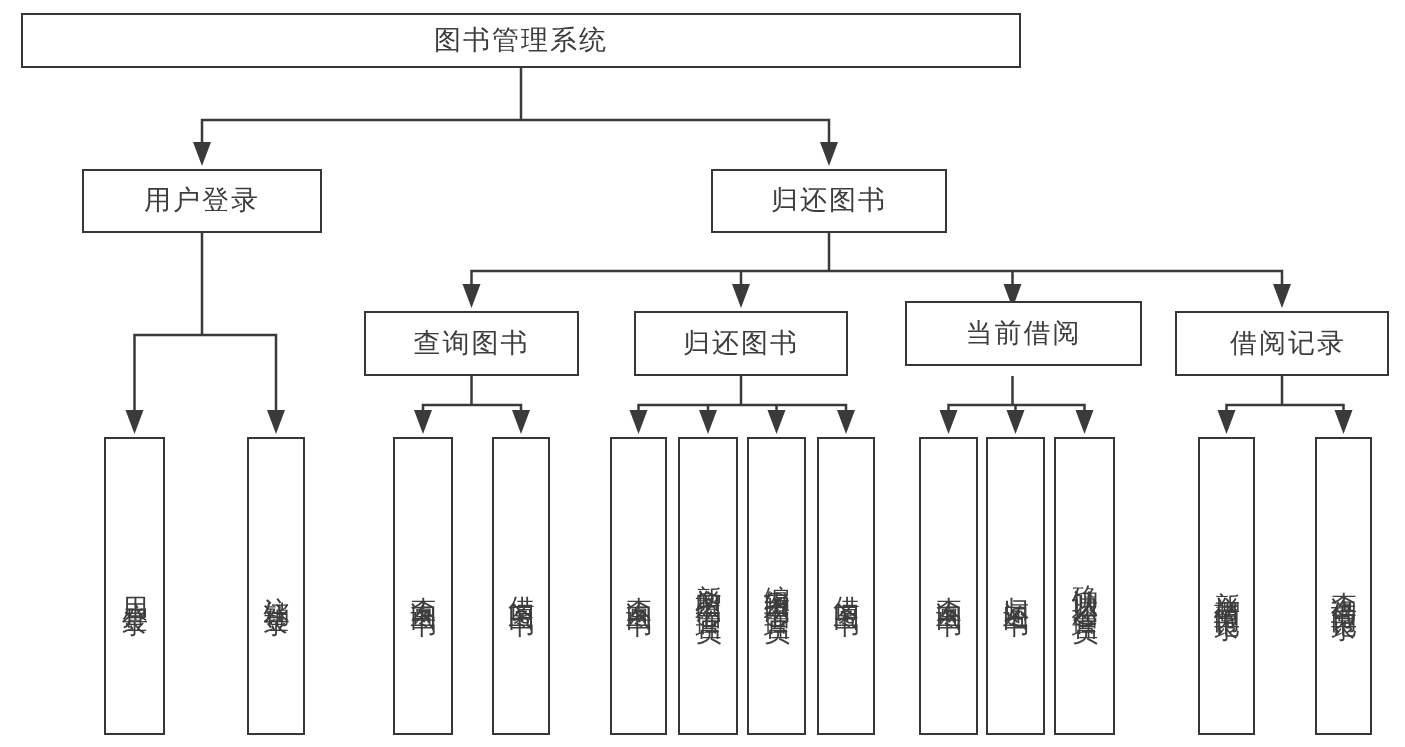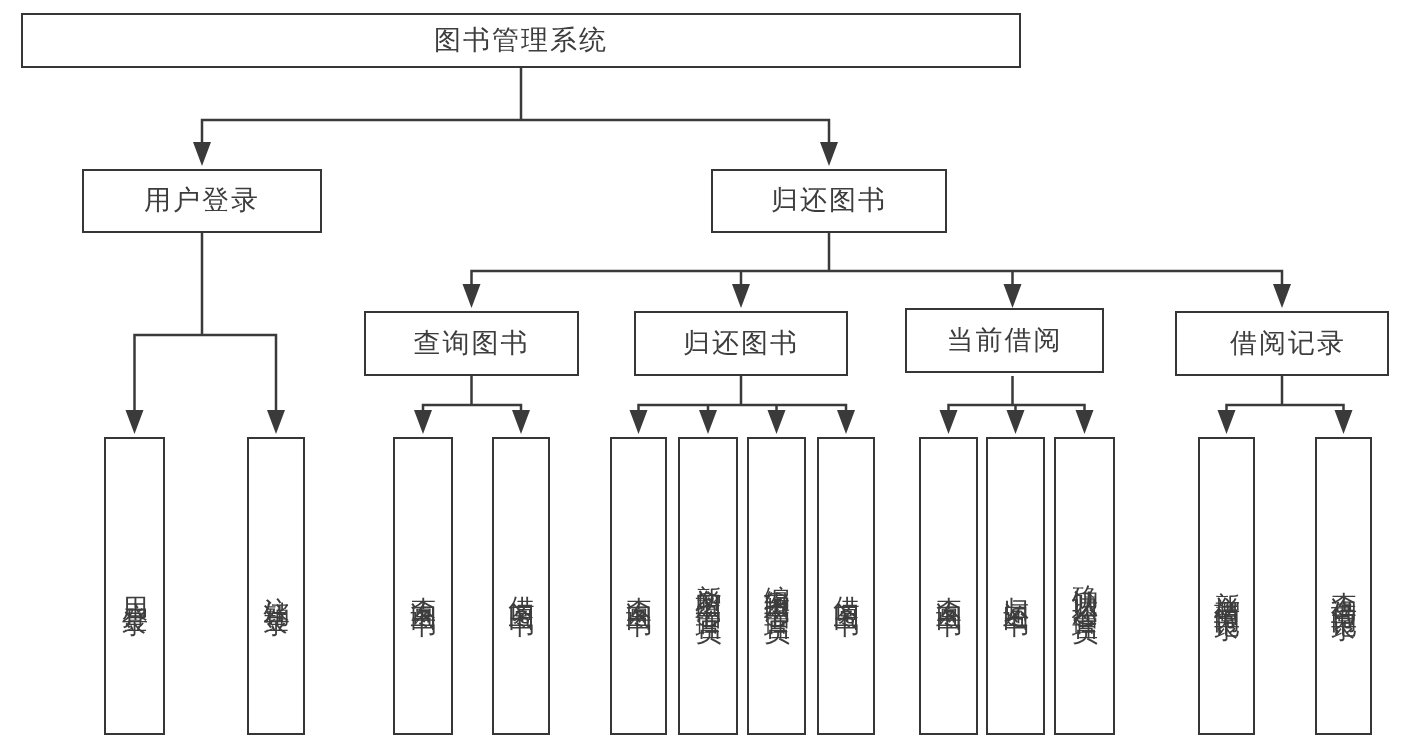--- a/index.html
+++ b/index.html
@@ -79,21 +79,21 @@
       <polygon points="1006.5,410 1024.5,410 1015.5,434" fill="#3a3a3a"></polygon>
       <polygon points="1075.5,410 1093.5,410 1084.5,434" fill="#3a3a3a"></polygon>
       <polygon points="1217.5,410 1235.5,410 1226.5,434" fill="#3a3a3a"></polygon>
       <polygon points="1334.5,410 1352.5,410 1343.5,434" fill="#3a3a3a"></polygon>
     </svg>
 <div class="node h" style="left: 21px; top: 13px; width: 1000px; height: 55px;">图书管理系统</div>
     <div class="node h" style="left: 82px; top: 169px; width: 240px; height: 64px;">用户登录</div>
     <div class="node h" style="left: 711px; top: 169px; width: 236px; height: 64px;">归还图书</div>
     <div class="node h" style="left: 364px; top: 311px; width: 215px; height: 65px;">查询图书</div>
     <div class="node h" style="left: 634px; top: 311px; width: 214px; height: 65px;">归还图书</div>
-    <div class="node h" style="left: 905px; top: 308px; width: 199px; height: 65px;">当前借阅</div>
+    <div class="node h" style="left: 905px; top: 301px; width: 237px; height: 65px;">当前借阅</div>
     <div class="node h" style="left: 1175px; top: 311px; width: 214px; height: 65px; padding-left: 12px;">借阅记录</div>
     <div class="node v" style="left: 104px; top: 437px; width: 61px; height: 298px;">用户登录</div>
     <div class="node v" style="left: 247px; top: 437px; width: 58px; height: 298px;">注销登录</div>
     <div class="node v" style="left: 393px; top: 437px; width: 60px; height: 298px;">查询图书</div>
     <div class="node v" style="left: 492px; top: 437px; width: 58px; height: 298px;">借阅图书</div>
     <div class="node v" style="left: 610px; top: 437px; width: 57px; height: 298px;">查询图书</div>
     <div class="node v" style="left: 678px; top: 437px; width: 60px; height: 298px;">新增图书（管理员）</div>
     <div class="node v" style="left: 747px; top: 437px; width: 59px; height: 298px;">编辑图书（管理员）</div>
     <div class="node v" style="left: 817px; top: 437px; width: 58px; height: 298px;">借阅图书</div>
     <div class="node v" style="left: 919px; top: 437px; width: 59px; height: 298px;">查询图书</div>

